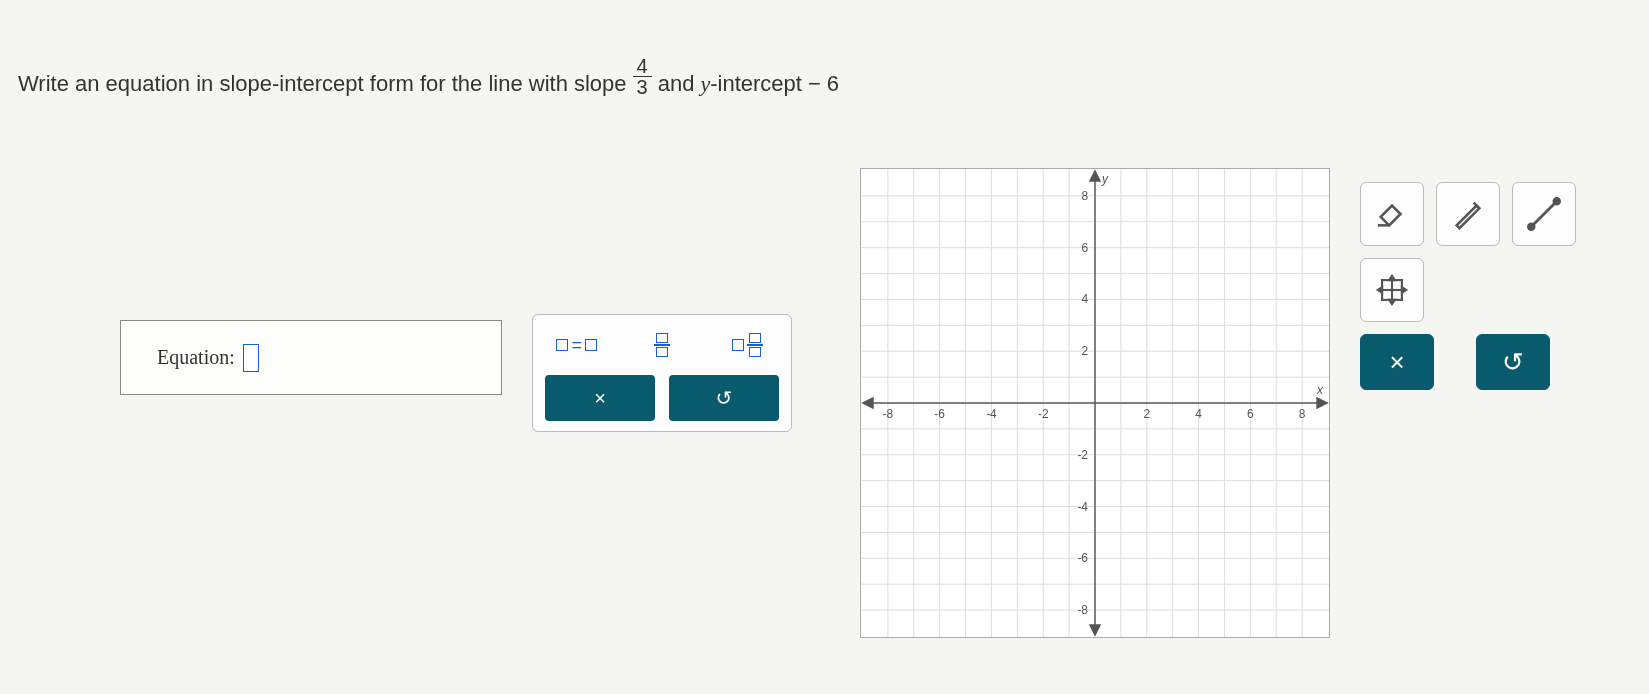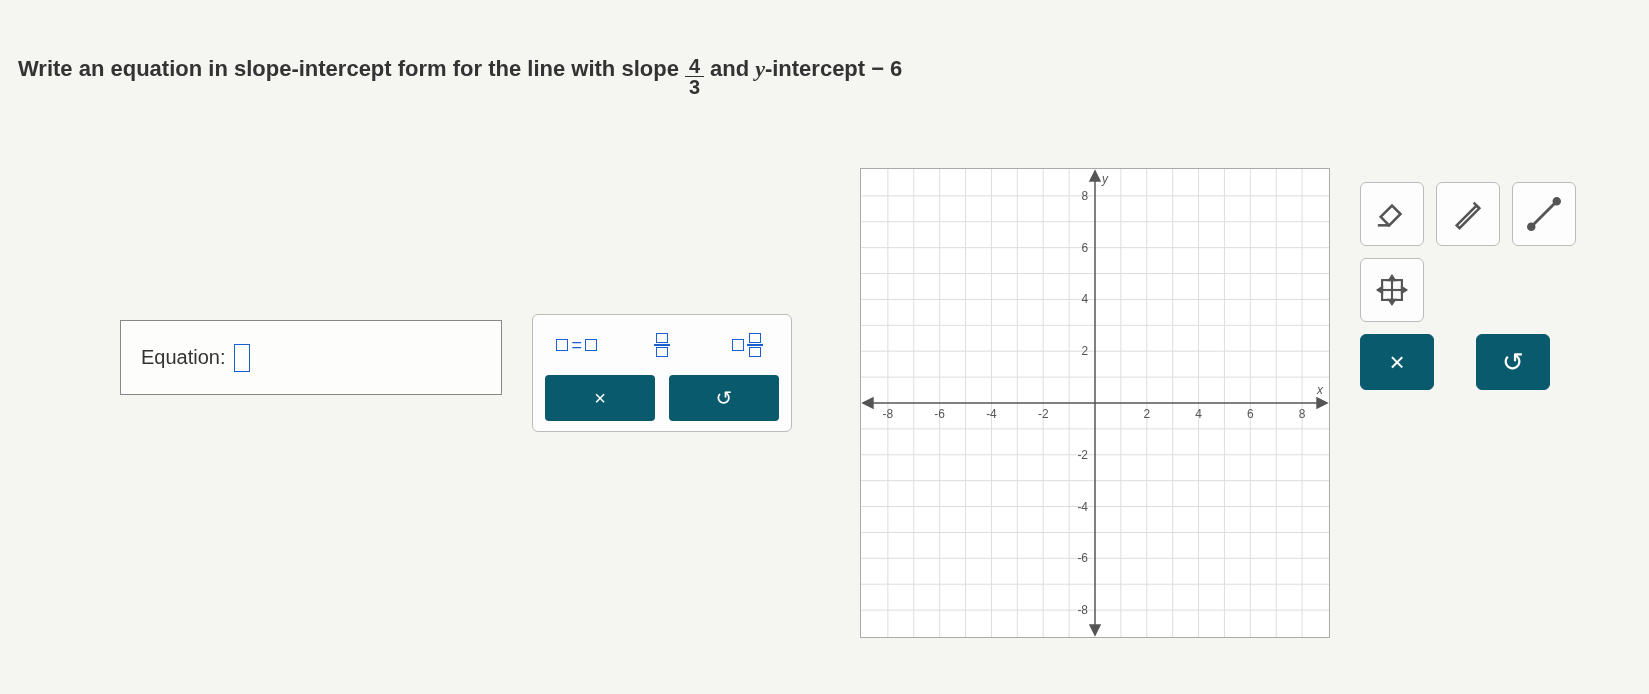--- a/index.html
+++ b/index.html
@@ -10,23 +10,22 @@
     height: 694px;
     position: relative;
     color: #333;
   }
   .question {
     position: absolute;
     top: 56px;
     left: 18px;
     font-size: 22px;
     display: flex;
-    align-items: flex-start;
+    align-items: flex-end;
     gap: 6px;
-    font-weight: bold;
   }
   .frac {
     display: inline-flex;
     flex-direction: column;
     align-items: center;
     font-size: 20px;
     line-height: 1;
     vertical-align: middle;
   }
   .frac .num { border-bottom: 1.5px solid #333; padding: 0 4px; }
@@ -36,23 +35,24 @@
   .equation-box {
     position: absolute;
     top: 320px;
     left: 120px;
     width: 382px;
     height: 75px;
     border: 1px solid #888;
     background: #fdfdfc;
     display: flex;
     align-items: center;
-    padding-left: 20px;
+    padding-left: 36px;
     font-size: 20px;
     gap: 8px;
+    font-family: Liberation Serif, serif;
   }
   .eq-input {
     width: 16px;
     height: 28px;
     border: 1.5px solid #1a5fd0;
     background: #fff;
   }
 
   .palette {
     position: absolute;

